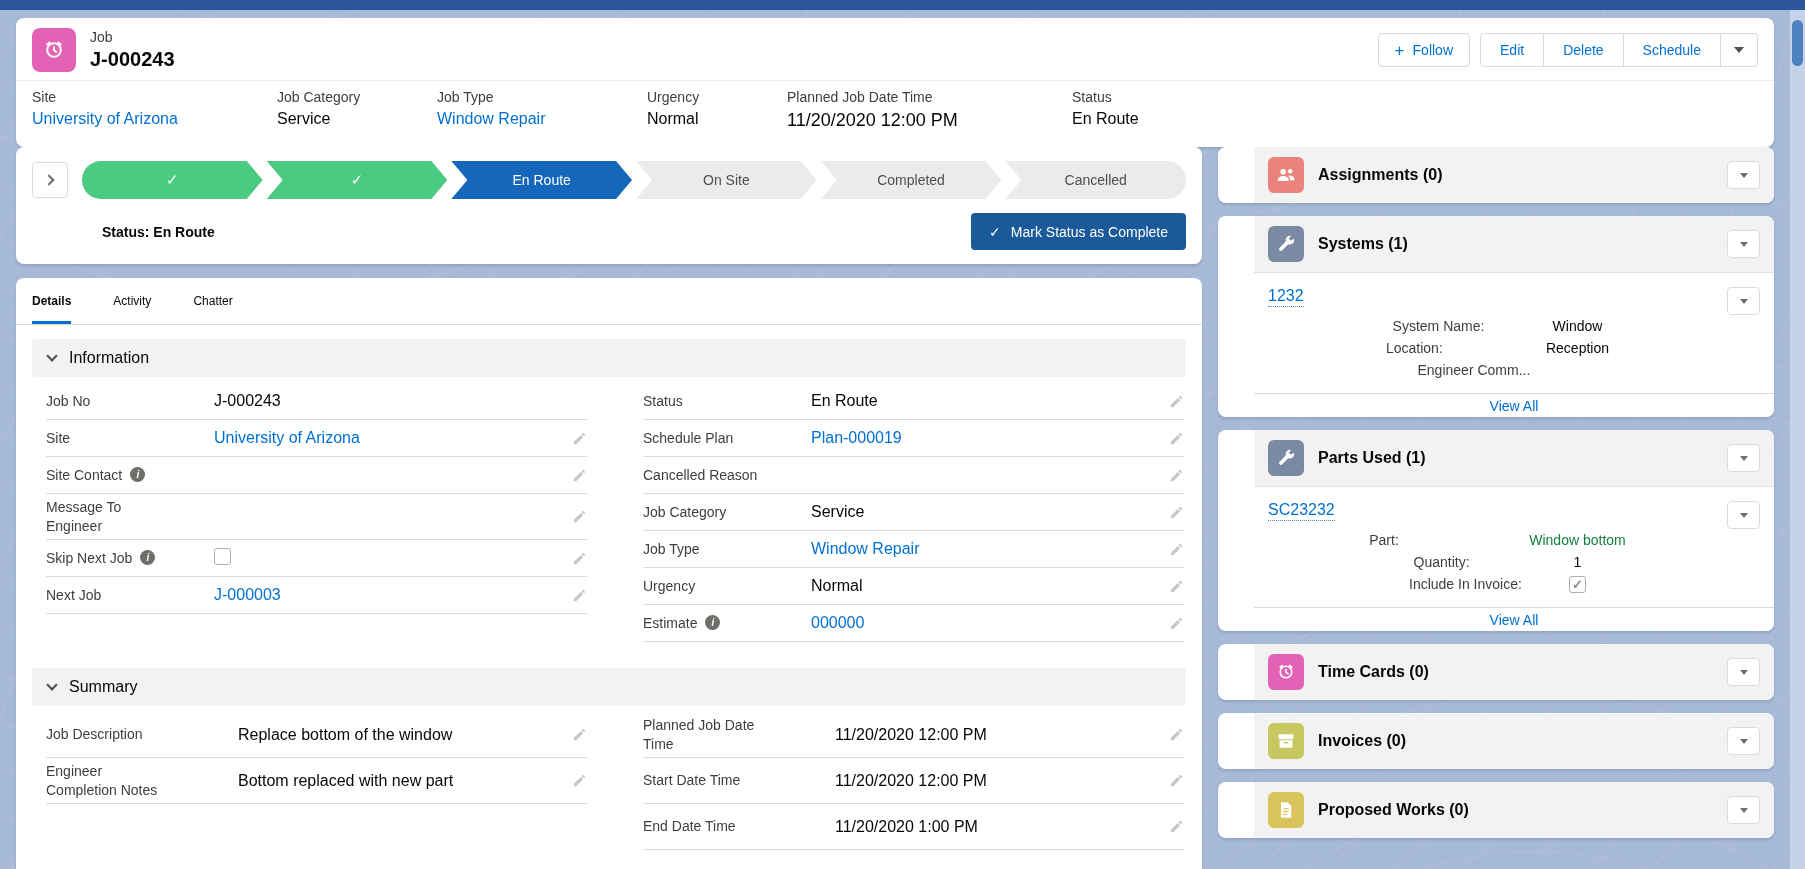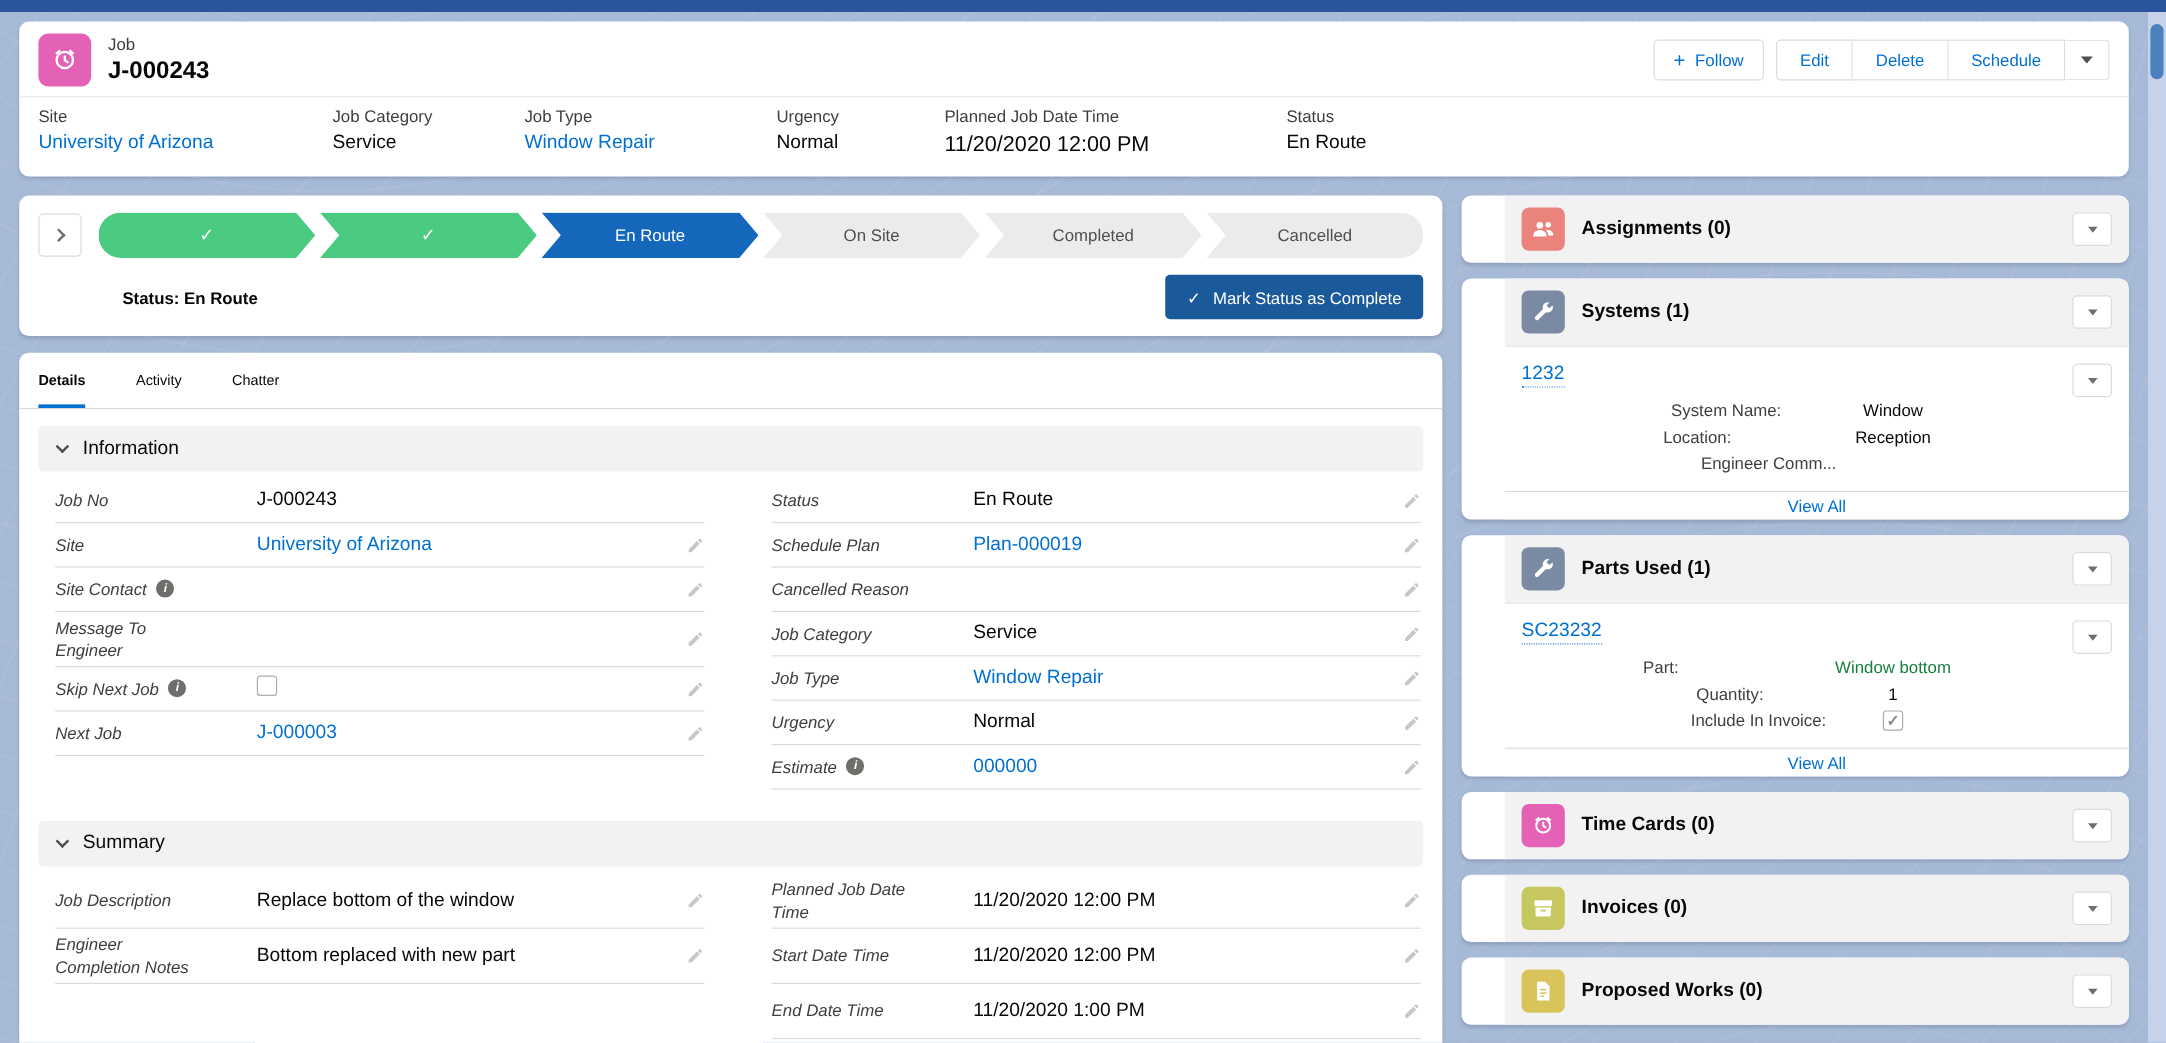--- a/index.html
+++ b/index.html
@@ -19,21 +19,21 @@
   .top-strip { position:absolute; top:0; left:0; width:1805px; height:10px; background:#2a549b; z-index:5; }
 
   .scrollbar { position:absolute; top:10px; right:0; width:15px; height:859px; background:#c5d2e9; z-index:6; }
   .scroll-thumb { position:absolute; top:10px; left:2px; width:11px; height:46px; border-radius:6px; background:#4d80bf; }
 
   .page { position:absolute; top:10px; left:0; width:1790px; height:859px; padding:8px 16px 0 16px; }
 
   .card { background:#fff; border-radius:8px; box-shadow:0 2px 3px rgba(0,10,40,.12); }
 
   
-  .highlights { margin-bottom:16px; }
+  .highlights { }
   .hl-top { display:flex; align-items:center; padding:10px 16px 8px; }
   .record-icon { width:44px; height:44px; border-radius:8px; display:flex; align-items:center; justify-content:center; margin-right:14px; flex:none; }
   .rtype { font-size:14px; color:#3e3e3c; margin-bottom:3px; }
   .rtitle { font-size:20px; font-weight:bold; color:#080707; }
   .actions { margin-left:auto; display:flex; gap:10px; align-items:center; }
   .btn { background:#fff; border:1px solid #dddbda; color:#0070d2; font-size:14px; height:34px; border-radius:4px; padding:0 16px; display:flex; align-items:center; gap:8px; }
   .plus-glyph { font-size:17px; line-height:1; }
   .btn-group { display:flex; }
   .btn-group .btn { border-radius:0; border-left-width:0; padding:0 19px; }
   .btn-group .btn:first-child { border-radius:4px 0 0 4px; border-left-width:1px; }
@@ -76,23 +76,23 @@
   .details-card { padding:0 16px 10px; height:620px; overflow:hidden; }
   .tabs { display:flex; gap:42px; padding:16px 16px 0; margin:0 -16px; border-bottom:1px solid #dddbda; }
   .tab { font-size:12px; color:#080707; padding-bottom:13px; border-bottom:3px solid transparent; }
   .tab.active { font-weight:bold; border-bottom-color:#0070d2; }
   .section-bar { margin-top:14px; height:38px; background:#f3f2f2; border-radius:4px; display:flex; align-items:center; padding:0 16px; gap:13px; font-size:16px; }
   .section-bar.summary { margin-top:26px; }
   .chev-down { width:8px; height:8px; border-right:2px solid #514f4d; border-bottom:2px solid #514f4d; transform:rotate(45deg); margin-top:-5px; flex:none; }
   .fgrid { display:grid; grid-template-columns:1fr 1fr; column-gap:56px; padding:6px 2px 0 14px; align-items:start; }
   .fcol { display:flex; flex-direction:column; }
   .frow { display:flex; align-items:center; border-bottom:1px solid #dddbda; min-height:37px; padding:3px 0; }
-  .frow.tall { min-height:46px; }
+  .frow.tall { min-height:46px;gap:24px; }
   .flabel { width:168px; flex:none; font-size:14px; color:#3e3e3c; line-height:1.35; display:flex; align-items:center; gap:8px; padding-right:12px; }
-  .flabel .ltext { max-width:120px;font-style:italic; }
+  .flabel .ltext { max-width:120px; }
   .fvalue { flex:1; font-size:16px; color:#080707; }
   .fvalue.link { color:#0070d2; }
   .pencil { width:24px; flex:none; display:flex; justify-content:flex-end; }
   .info-icon { width:15px; height:15px; border-radius:50%; background:#706e6b; color:#fff; font-size:10px; font-weight:bold; display:inline-flex; align-items:center; justify-content:center; flex:none; font-style:italic; }
   .cbx { width:17px; height:17px; border:1px solid #b0adab; border-radius:3px; background:#fff; display:inline-flex; align-items:center; justify-content:center; }
   .cbx .check { color:#8c8a88; font-size:13px; font-weight:bold; line-height:1; }
 
   
   .rel-card { border-radius:8px; overflow:hidden;padding-left:36px; }
   .rel-head { height:56px; background:#f3f2f2; display:flex; align-items:center; padding:0 14px; gap:14px; }

